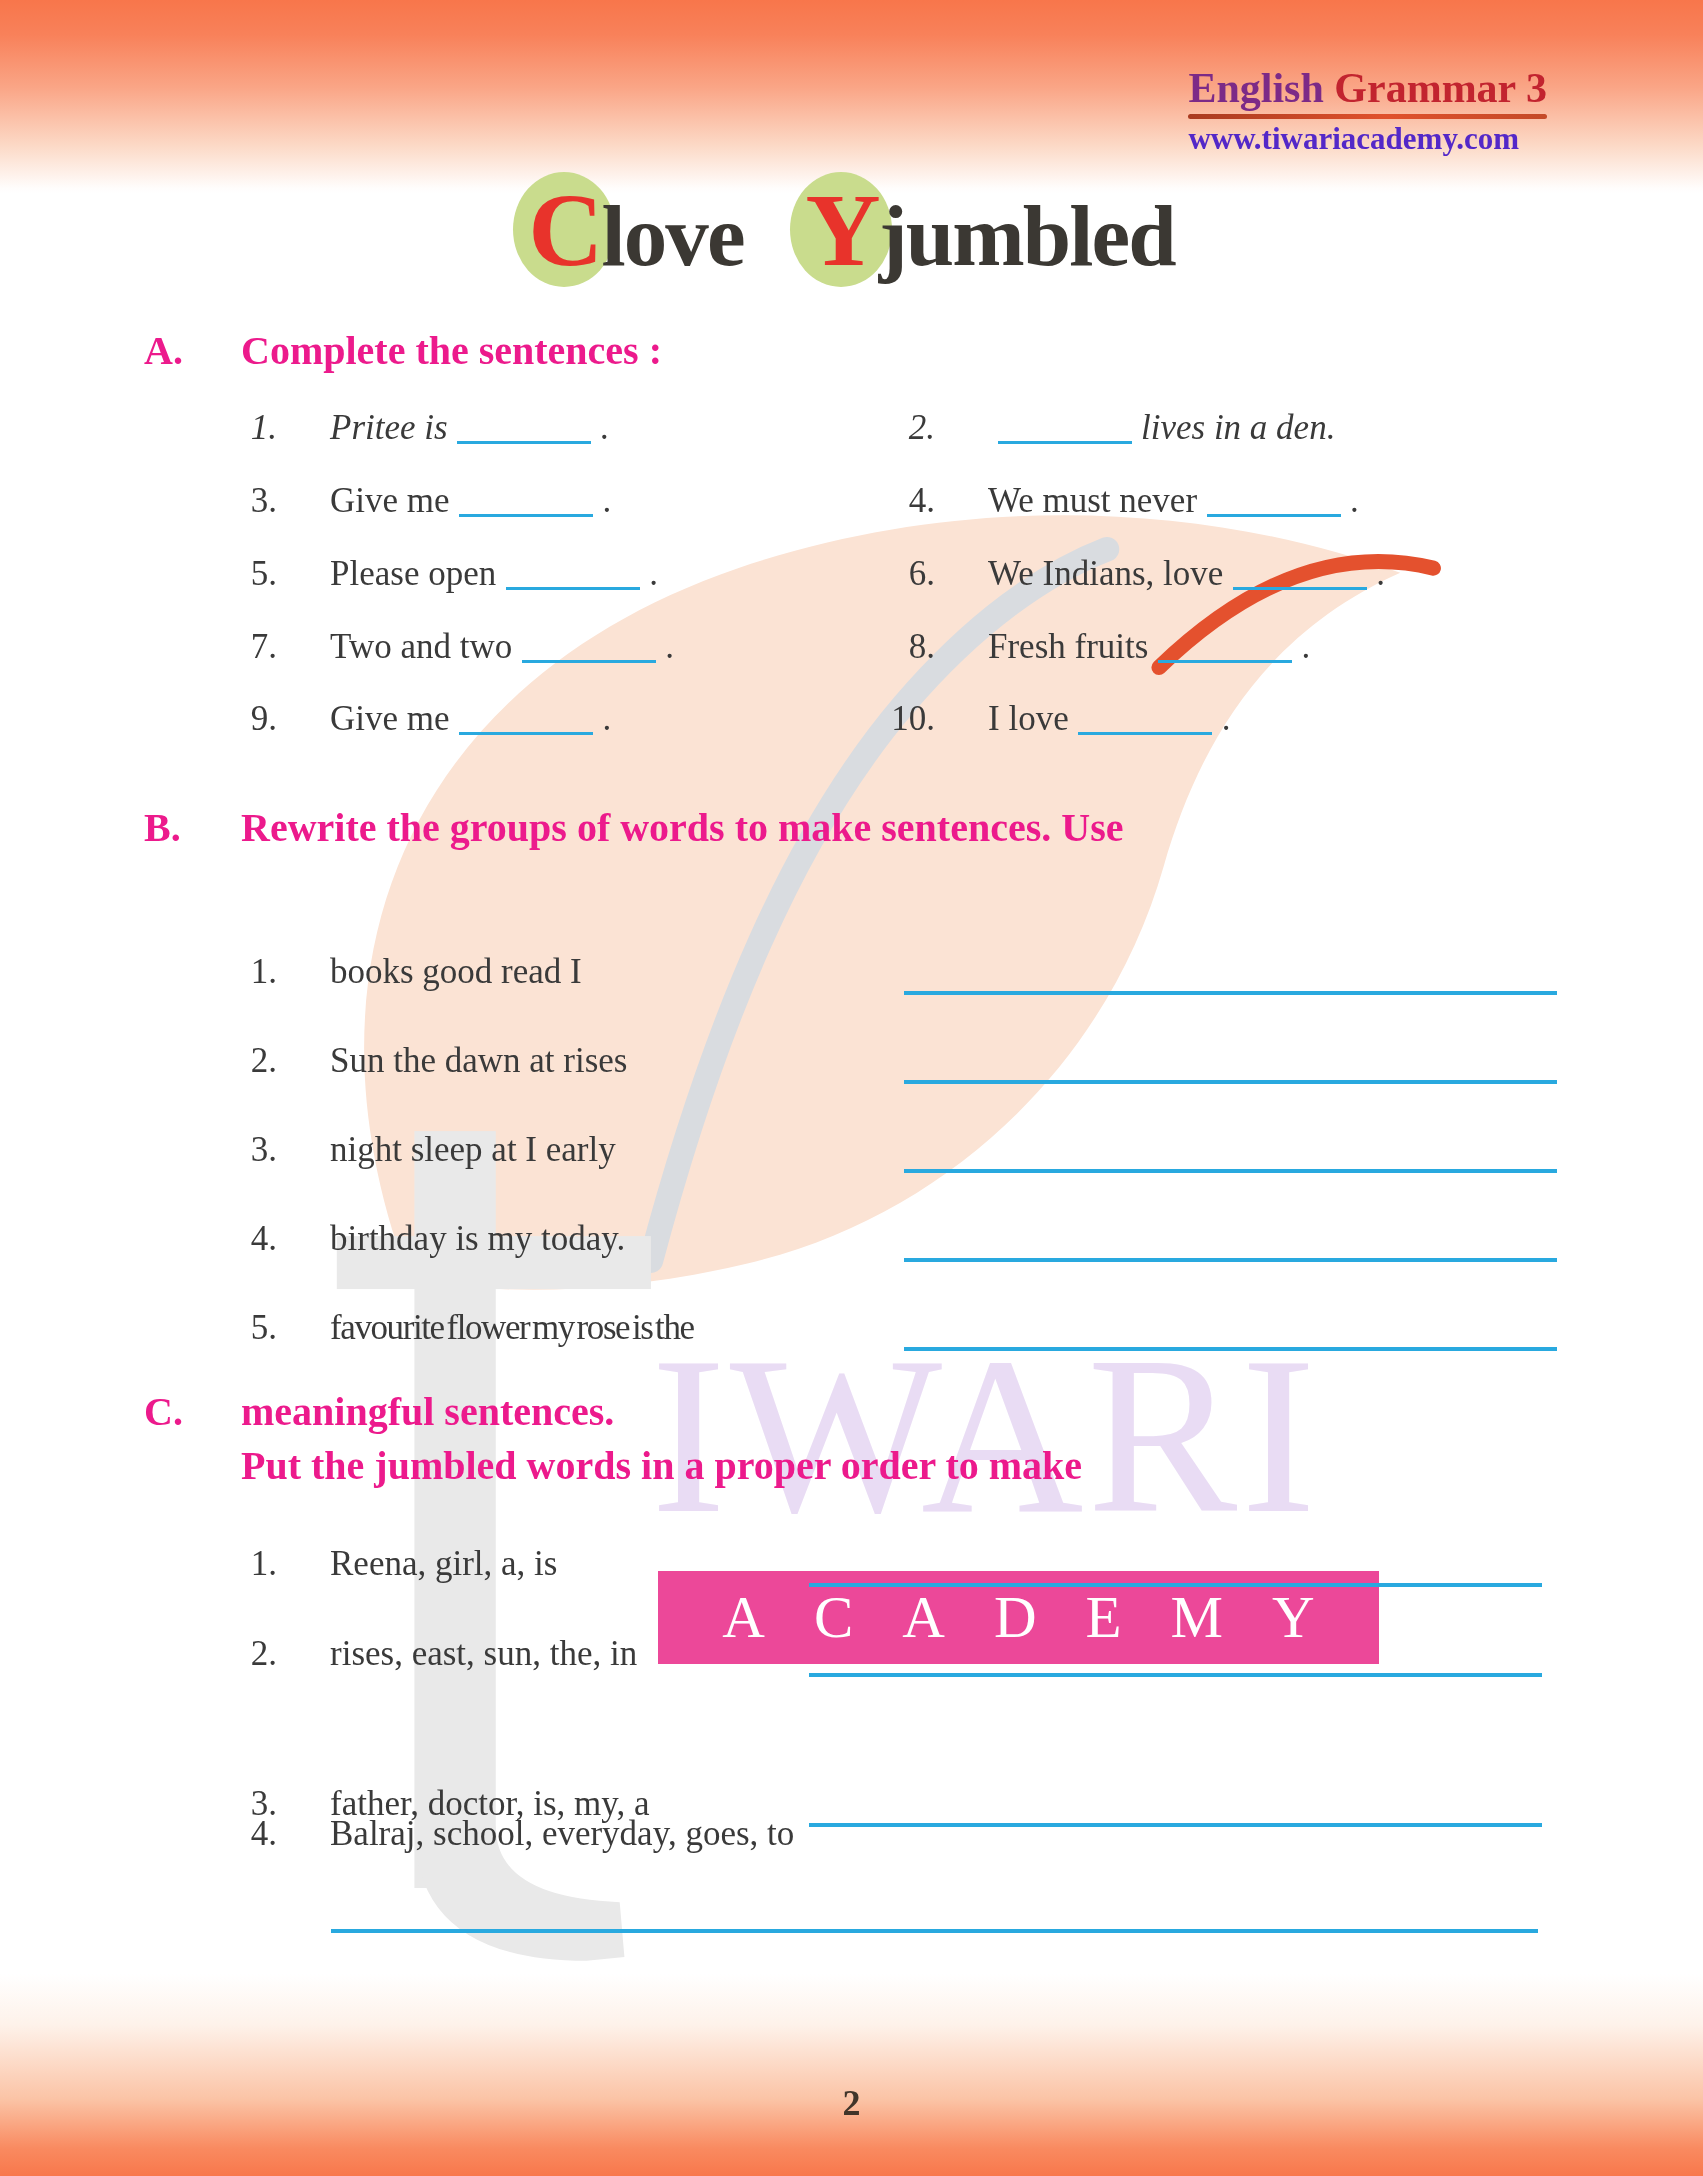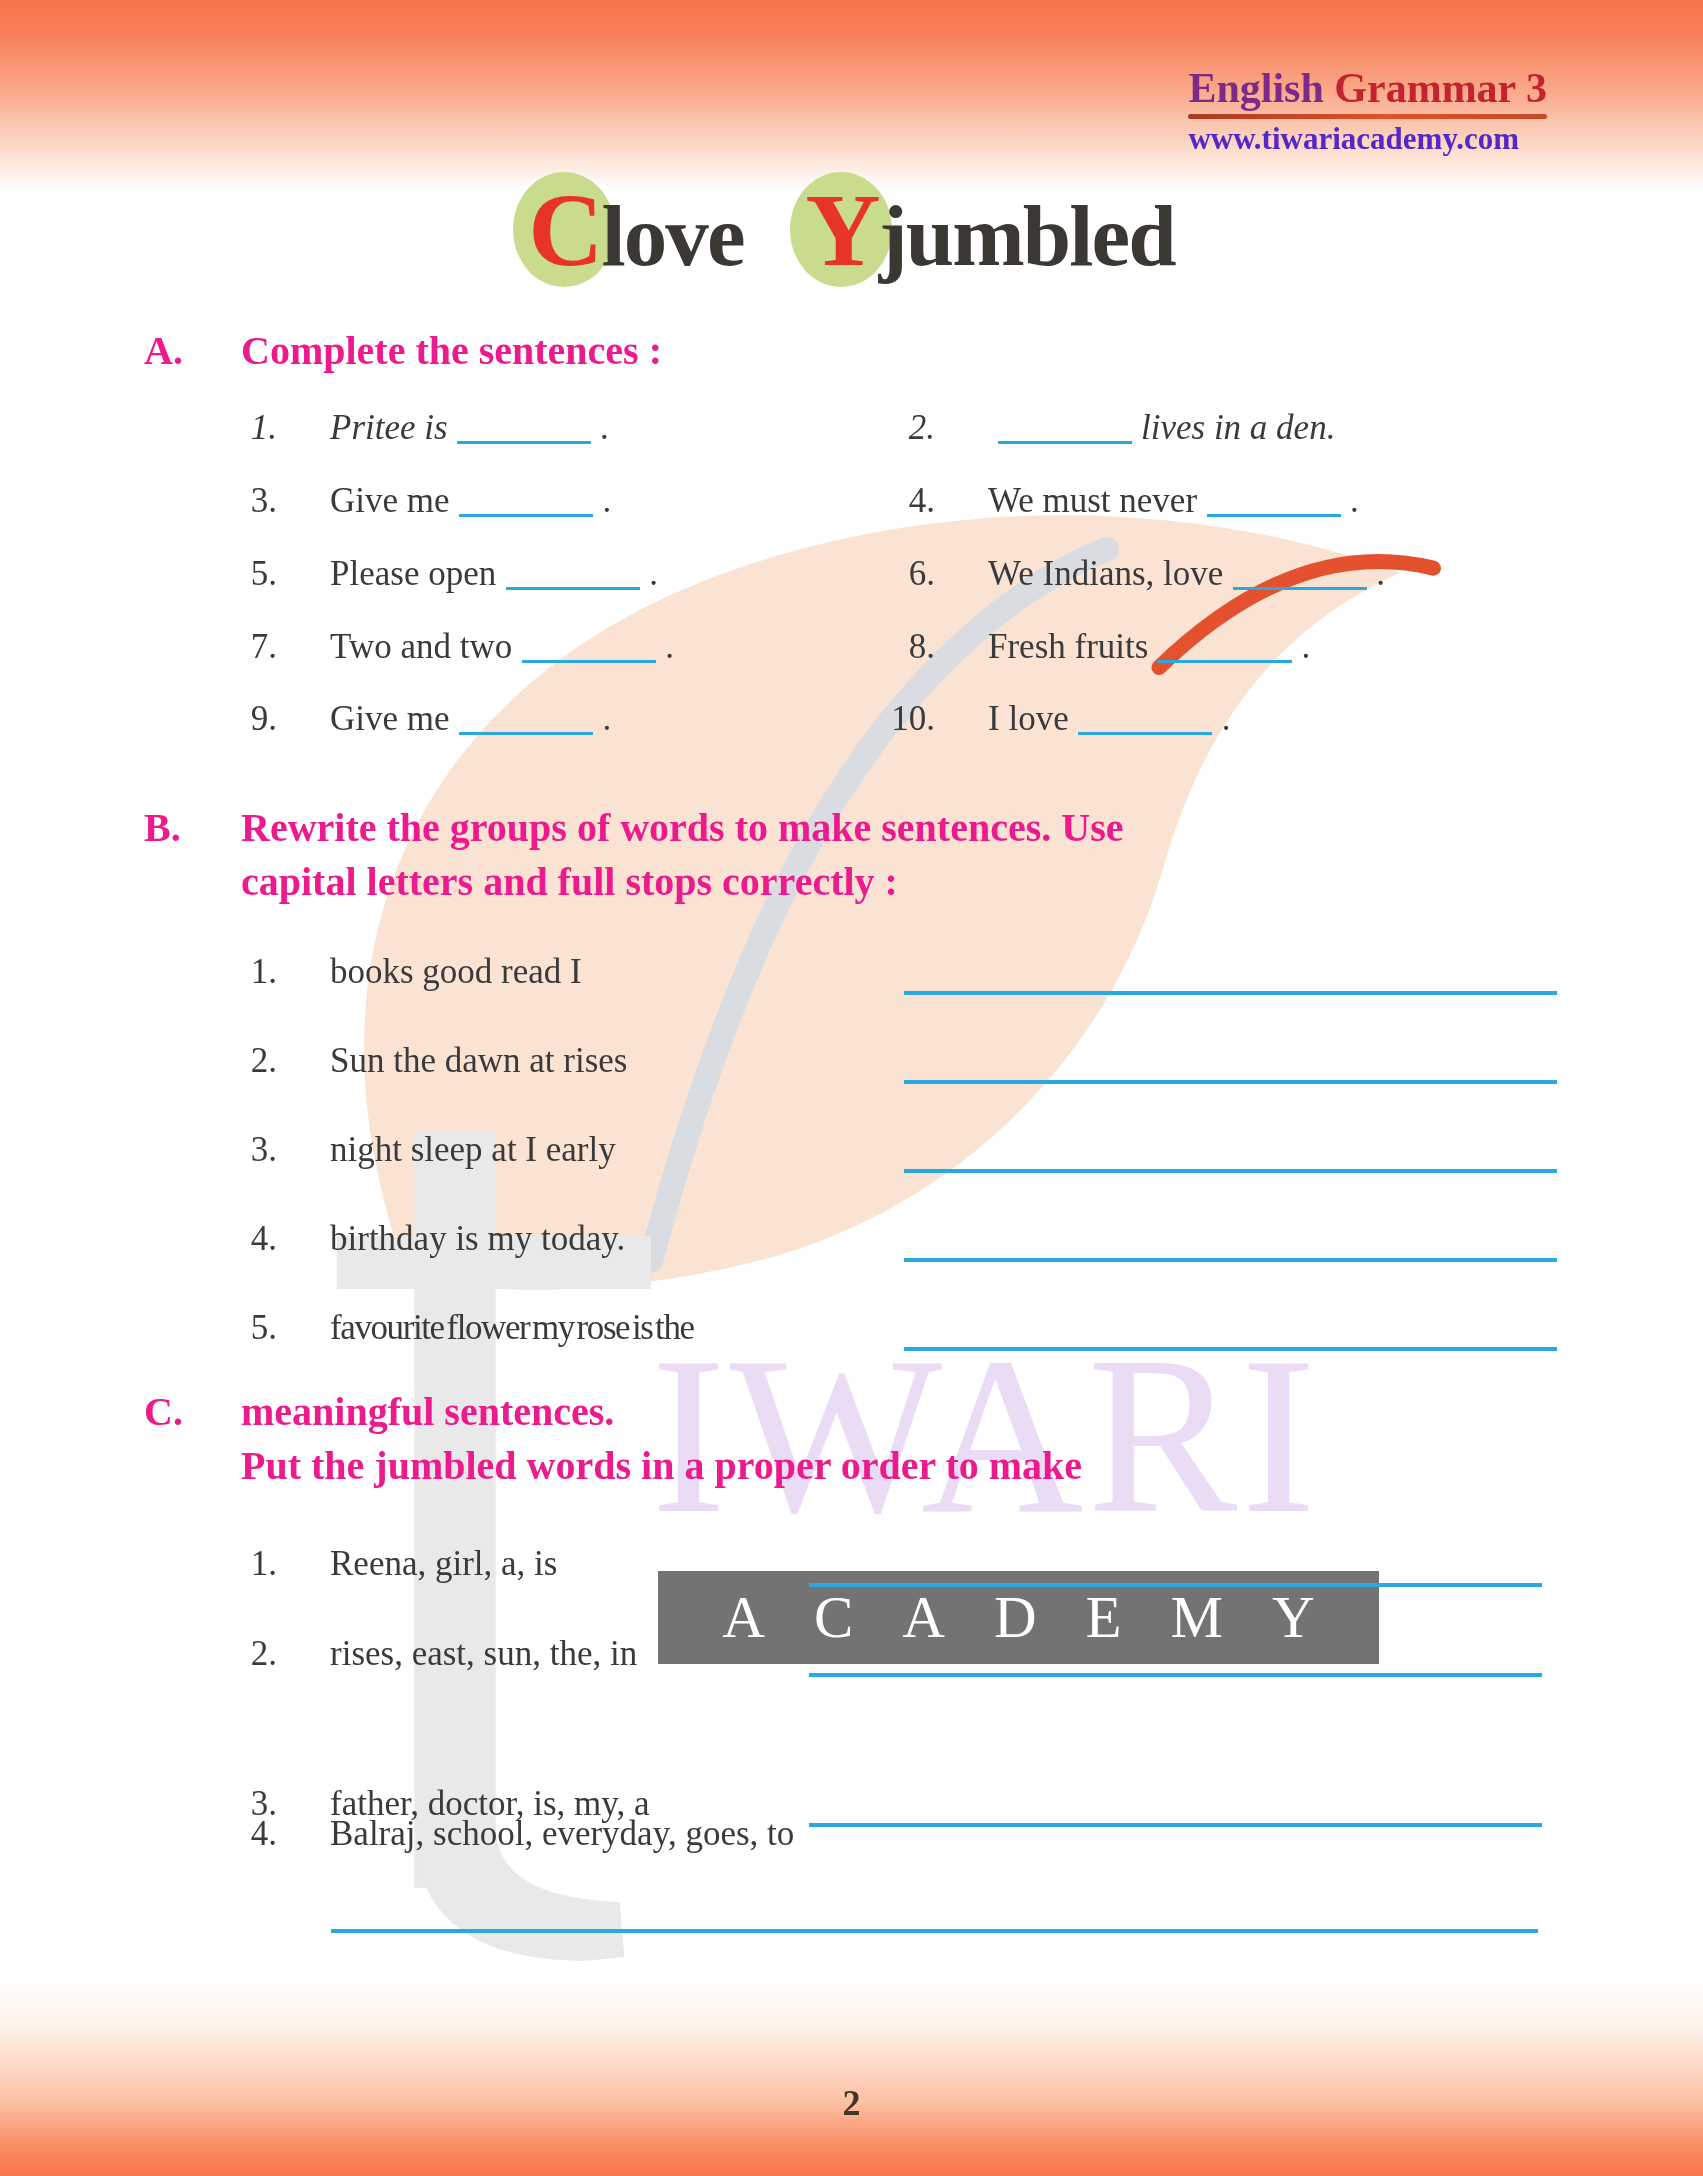--- a/index.html
+++ b/index.html
@@ -10,21 +10,21 @@
   .top-band{position:absolute;left:0;top:0;width:100%;height:194px;z-index:0;
     background:linear-gradient(180deg,#f8764b 0%,#f8815a 18%,#faa586 45%,#fcd9c6 75%,#fffdfc 97%,#ffffff 100%);}
   .bottom-band{position:absolute;left:0;bottom:0;width:100%;height:203px;z-index:1;
     background:linear-gradient(180deg,#ffffff 0%,#fef2ea 25%,#fbc3a5 62%,#f98a60 86%,#f8774b 100%);}
 
   
   .wm-svg{position:absolute;left:0;top:0;z-index:0;}
   .wm-iwari{position:absolute;left:651px;top:1323px;z-index:0;font-size:225px;line-height:1;
     letter-spacing:3.8px;color:#e9dcf4;font-weight:normal;white-space:nowrap;}
   .wm-band{position:absolute;left:658px;top:1571px;width:721px;height:93px;z-index:0;
-    background:#737373;display:flex;align-items:center;justify-content:center;
+    background:#ec4899;display:flex;align-items:center;justify-content:center;
     color:#ffffff;font-size:59px;letter-spacing:49px;padding-left:49px;box-sizing:border-box;white-space:nowrap;}
 
   
   .header-block{position:absolute;top:66px;right:156px;z-index:2;text-align:left;}
   .book-title{font-size:42px;font-weight:bold;line-height:1.05;white-space:nowrap;}
   .bt1{color:#7c2a87;}
   .bt2{color:#c2242f;}
   .header-rule{height:4.7px;border-radius:2.8px;margin:3.8px 0 2.8px 0;
     background:linear-gradient(90deg,#a93b20,#e0512c 55%,#c44a28);}
   .website{font-size:31px;font-weight:bold;color:#5328c8;white-space:nowrap;}
@@ -134,21 +134,20 @@
     <div class="a-item"><span class="num">6.</span><span>We Indians, love</span><span class="blank"></span><span>.</span></div>
     <div class="a-item"><span class="num">7.</span><span>Two and two</span><span class="blank"></span><span>.</span></div>
     <div class="a-item"><span class="num">8.</span><span>Fresh fruits</span><span class="blank"></span><span>.</span></div>
     <div class="a-item"><span class="num">9.</span><span>Give me</span><span class="blank"></span><span>.</span></div>
     <div class="a-item"><span class="num">10.</span><span>I love</span><span class="blank"></span><span>.</span></div>
   </div>
 
   <div class="sec-letter b-letter">B.</div>
   <div class="sec-head b-head">
     <div>Rewrite the groups of words to make sentences. Use</div>
-    <div>capital letters and full stops correctly :</div>
   </div>
 
   <div class="b-items">
     <div class="b-item"><span class="num">1.</span><span>books good read I</span><span class="answer-line b-line"></span></div>
     <div class="b-item"><span class="num">2.</span><span>Sun the dawn at rises</span><span class="answer-line b-line"></span></div>
     <div class="b-item"><span class="num">3.</span><span>night sleep at I early</span><span class="answer-line b-line"></span></div>
     <div class="b-item"><span class="num">4.</span><span>birthday is my today.</span><span class="answer-line b-line"></span></div>
     <div class="b-item"><span class="num">5.</span><span class="tight">favourite flower my rose is the</span><span class="answer-line b-line"></span></div>
   </div>
 

